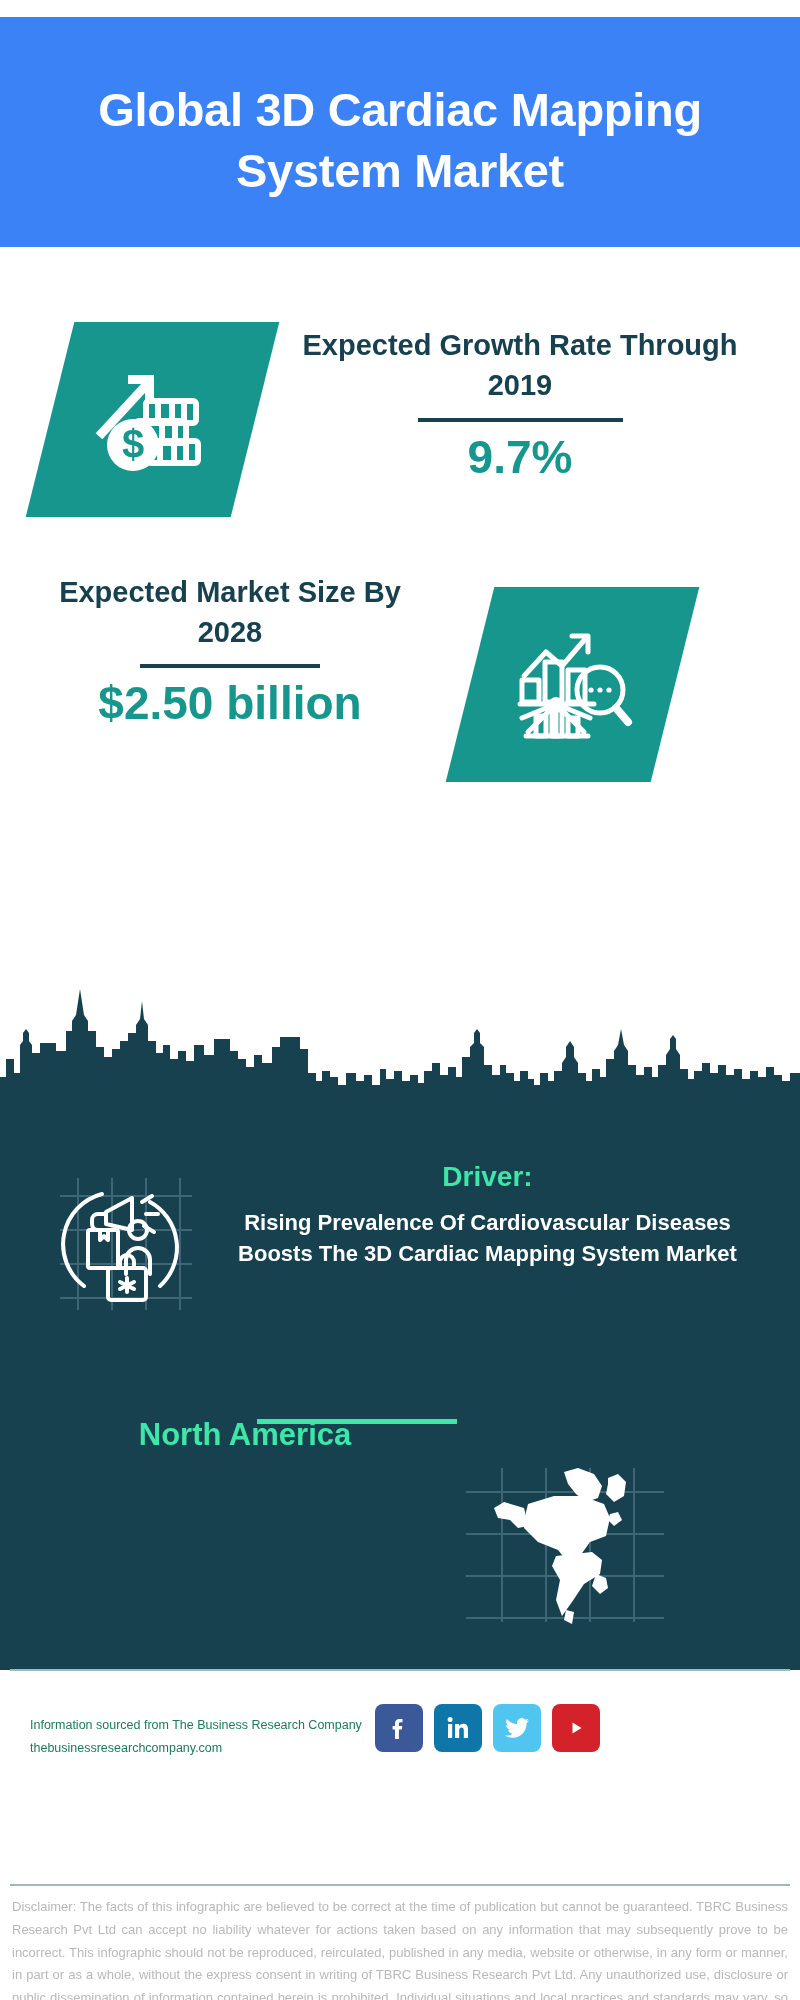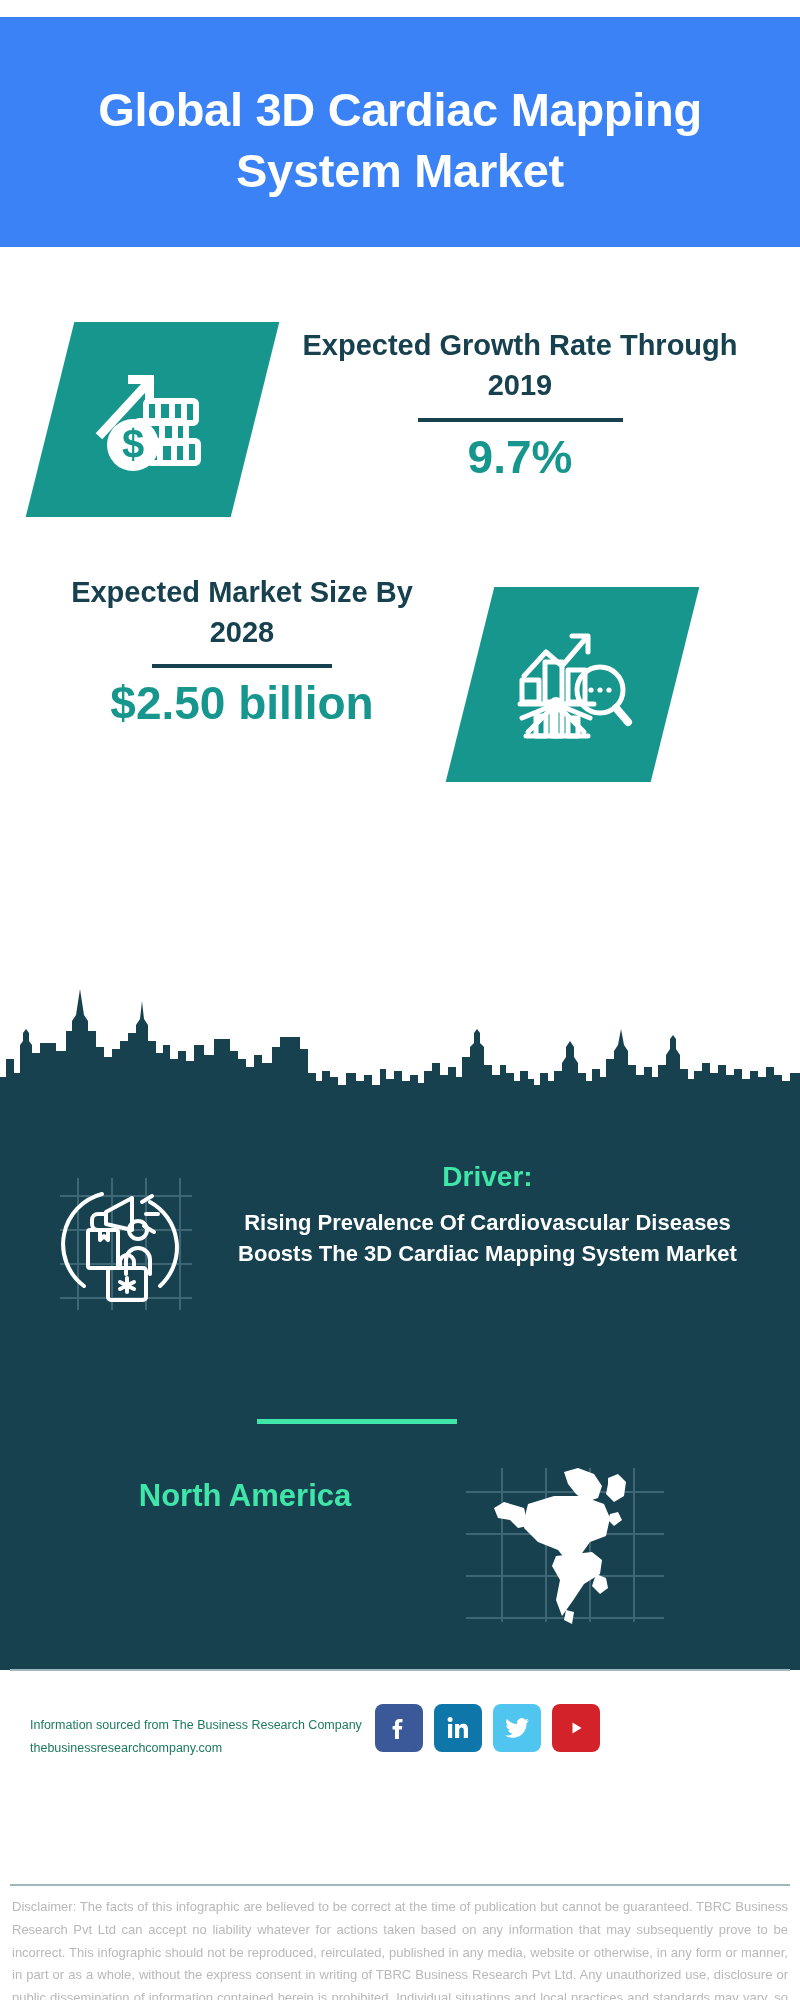--- a/index.html
+++ b/index.html
@@ -64,21 +64,21 @@
   .stat-value {
     color:#16968d;
     font-size:46px;
     font-weight:bold;
     margin-top:10px;
     line-height:1.1;
   }
 
   
   .size-text {
-    position:absolute; left:42px; top:325px; width:400px; text-align:center;
+    position:absolute; left:30px; top:325px; width:400px; text-align:center;
   }
   .size-badge { left:470px; top:340px; width:205px; height:195px; }
   .rule-dark2 { width:180px; height:4px; background:#17414f; margin:12px auto 0 auto; }
 
   
   .skyline {
     position:absolute; left:0; top:985px; width:800px; height:135px;
     line-height:0;
   }
   .skyline svg { display:block; width:800px; height:135px; }
@@ -96,21 +96,21 @@
     color:#ffffff; font-size:22px; font-weight:bold;
     line-height:1.42; margin-top:13px;
   }
 
   .mint-rule {
     position:absolute; left:257px; top:1419px; width:200px; height:5px;
     background:#3fe6a8;
   }
 
   .region-block {
-    position:absolute; left:35px; top:1478px; width:420px; text-align:center;
+    position:absolute; left:35px; top:1417px; width:420px; text-align:center;
   }
   .region-name {
     color:#3fe6a8; font-size:31px; font-weight:bold; line-height:1.18;
   }
   .region-sub {
     color:#ffffff; font-size:27px; line-height:1.3; margin-top:4px;
   }
   .na-map {
     position:absolute; left:460px; top:1462px; width:210px; height:165px;
   }

